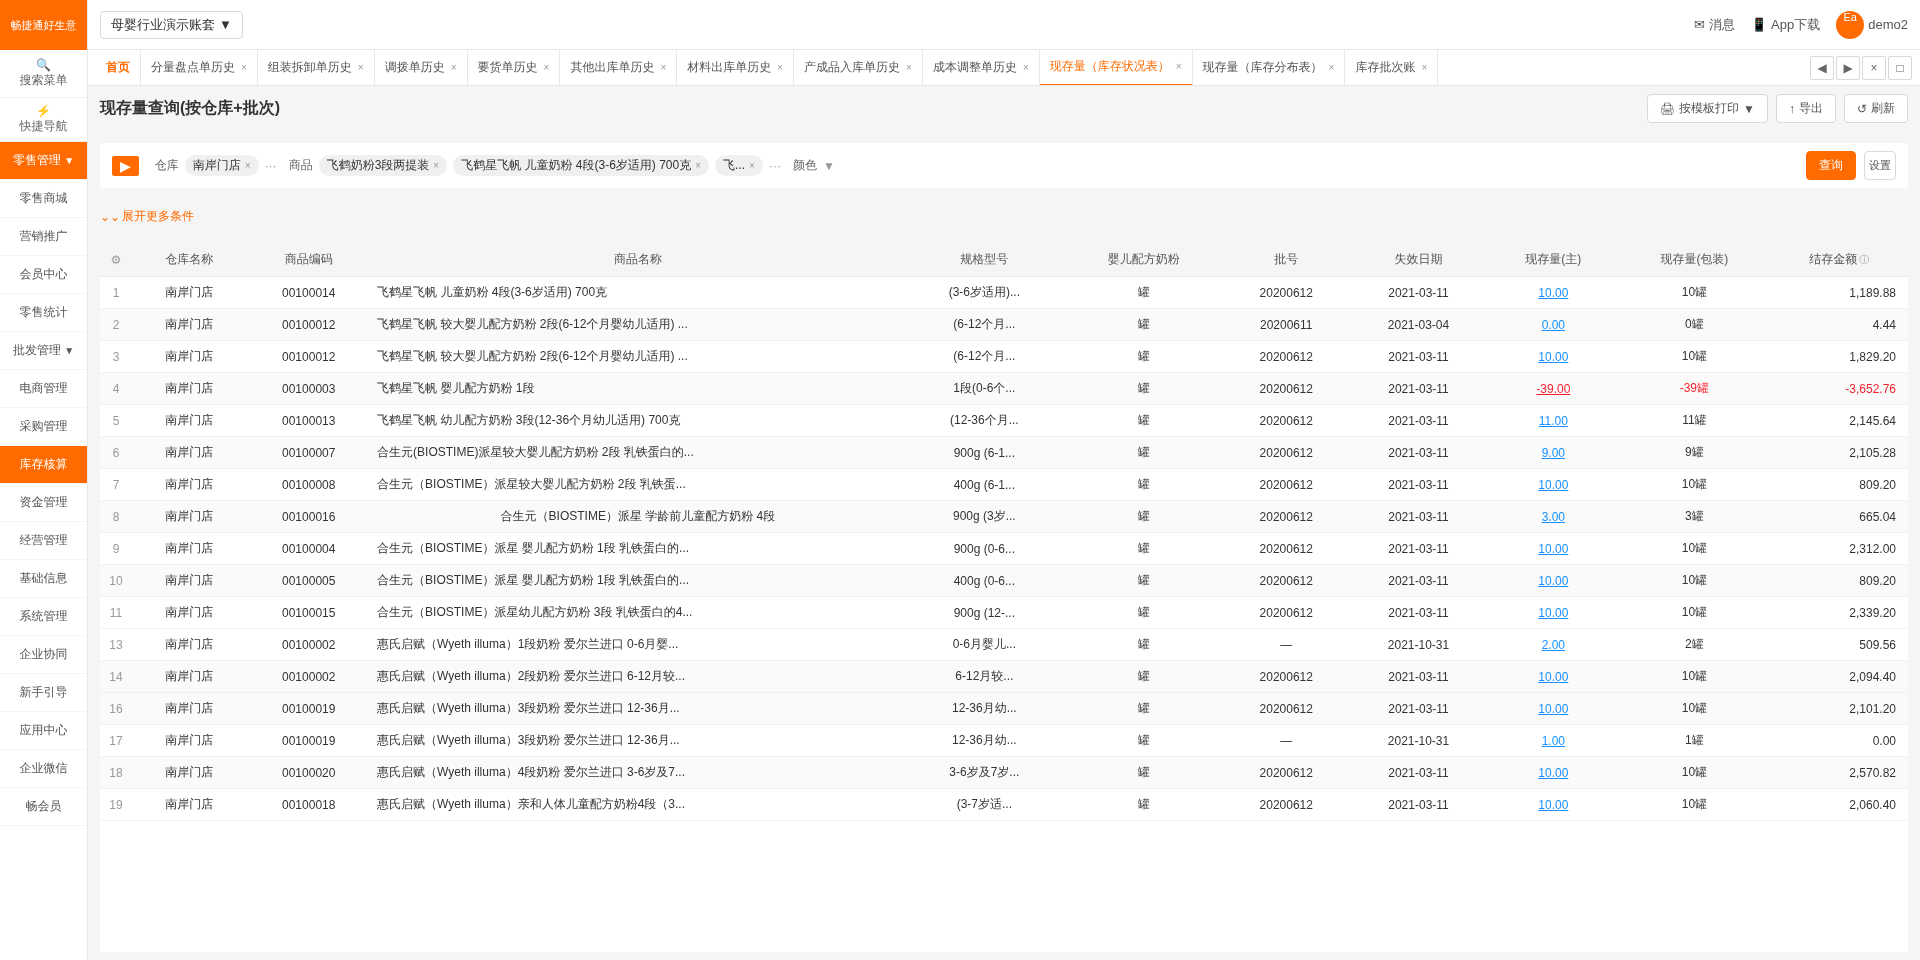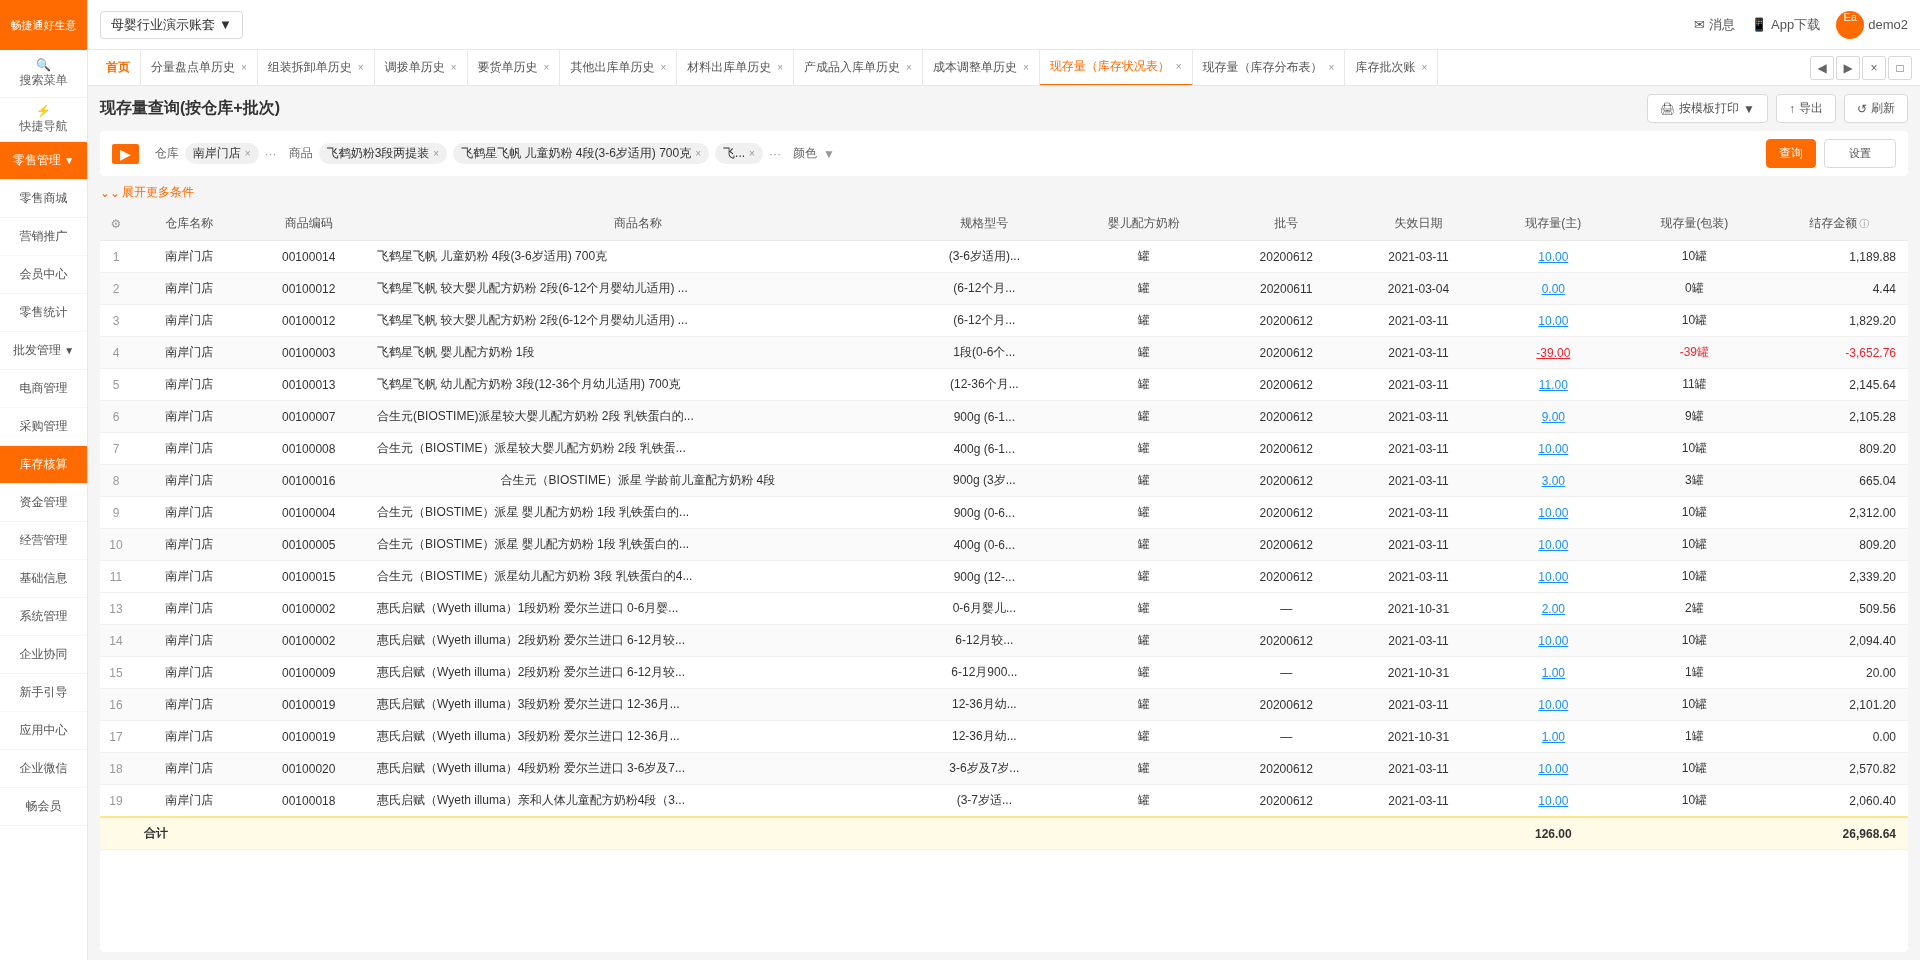--- a/index.html
+++ b/index.html
@@ -30,27 +30,27 @@
     
     .tabbar { background: #fff; border-bottom: 1px solid #e8e8e8; display: flex; align-items: center; padding: 0 8px; height: 36px; overflow: hidden; }
     .tab-item { display: flex; align-items: center; padding: 0 10px; height: 36px; border-right: 1px solid #e8e8e8; cursor: pointer; font-size: 12px; color: #555; white-space: nowrap; gap: 4px; flex-shrink: 0; }
     .tab-item:first-child { color: #ff6b00; font-weight: bold; border-left: none; }
     .tab-item.active { color: #ff6b00; border-bottom: 2px solid #ff6b00; }
     .tab-close { color: #999; font-size: 10px; margin-left: 2px; }
     .tabbar-controls { display: flex; align-items: center; margin-left: auto; gap: 2px; }
     .tabbar-btn { width: 24px; height: 24px; display: flex; align-items: center; justify-content: center; cursor: pointer; color: #666; border: 1px solid #d9d9d9; border-radius: 2px; font-size: 12px; }
 
     
-    .content { flex: 1; overflow: hidden; display: flex; flex-direction: column; padding: 8px 12px; background: #f5f5f5; }
+    .content { flex: 1; overflow: hidden; display: flex; flex-direction: column; padding: 8px 12px; background: #f5f5f5; gap: 12px; }
     .page-header { display: flex; align-items: center; justify-content: space-between; margin-bottom: 8px; }
     .page-title { font-size: 16px; font-weight: bold; color: #333; }
     .page-actions { display: flex; align-items: center; gap: 8px; }
     .btn { padding: 5px 12px; border-radius: 4px; cursor: pointer; font-size: 12px; border: 1px solid #d9d9d9; background: #fff; color: #555; display: flex; align-items: center; gap: 4px; }
     .btn-primary { background: #ff6b00; color: #fff; border-color: #ff6b00; }
-    .btn-small { padding: 3px 24px; font-size: 11px; }
+    .btn-small { padding: 3px 4px; font-size: 11px; }
 
     
     .filter-bar { background: #fff; border-radius: 4px; padding: 8px 12px; margin-bottom: 8px; display: flex; align-items: center; gap: 12px; flex-wrap: wrap; }
     .filter-item { display: flex; align-items: center; gap: 6px; }
     .filter-label { color: #666; font-size: 12px; white-space: nowrap; }
     .filter-tag { display: flex; align-items: center; gap: 4px; background: #f0f0f0; border-radius: 12px; padding: 2px 8px; font-size: 12px; color: #333; }
     .filter-tag-close { color: #999; cursor: pointer; font-size: 10px; }
     .filter-dots { color: #999; cursor: pointer; }
     .filter-expand { color: #ff6b00; cursor: pointer; font-size: 12px; display: flex; align-items: center; gap: 2px; }
 
@@ -500,33 +500,20 @@
               <td>00100002</td>
               <td style="text-align:left;max-width:280px;overflow:hidden;text-overflow:ellipsis;">惠氏启赋（Wyeth illuma）2段奶粉 爱尔兰进口 6-12月较...</td>
               <td>6-12月较...</td>
               <td>罐</td>
               <td>20200612</td>
               <td>2021-03-11</td>
               <td style="color:#1890ff;text-decoration:underline;cursor:pointer;">10.00</td>
               <td style="color:inherit">10罐</td>
               <td class="text-right" style="padding-right:12px;color:inherit">2,094.40</td>
             </tr>
-            <tr style="background: rgb(255, 255, 255);">
-              <td class="row-num">15</td>
-              <td>南岸门店</td>
-              <td>00100009</td>
-              <td style="text-align:left;max-width:280px;overflow:hidden;text-overflow:ellipsis;">惠氏启赋（Wyeth illuma）2段奶粉 爱尔兰进口 6-12月较...</td>
-              <td>6-12月900...</td>
-              <td>罐</td>
-              <td>—</td>
-              <td>2021-10-31</td>
-              <td style="color:#1890ff;text-decoration:underline;cursor:pointer;">1.00</td>
-              <td style="color:inherit">1罐</td>
-              <td class="text-right" style="padding-right:12px;color:inherit">20.00</td>
-            </tr>
             <tr style="background: rgb(250, 250, 250);">
               <td class="row-num">16</td>
               <td>南岸门店</td>
               <td>00100019</td>
               <td style="text-align:left;max-width:280px;overflow:hidden;text-overflow:ellipsis;">惠氏启赋（Wyeth illuma）3段奶粉 爱尔兰进口 12-36月...</td>
               <td>12-36月幼...</td>
               <td>罐</td>
               <td>20200612</td>
               <td>2021-03-11</td>
               <td style="color:#1890ff;text-decoration:underline;cursor:pointer;">10.00</td>
@@ -565,24 +552,17 @@
               <td>00100018</td>
               <td style="text-align:left;max-width:280px;overflow:hidden;text-overflow:ellipsis;">惠氏启赋（Wyeth illuma）亲和人体儿童配方奶粉4段（3...</td>
               <td>(3-7岁适...</td>
               <td>罐</td>
               <td>20200612</td>
               <td>2021-03-11</td>
               <td style="color:#1890ff;text-decoration:underline;cursor:pointer;">10.00</td>
               <td style="color:inherit">10罐</td>
               <td class="text-right" style="padding-right:12px;color:inherit">2,060.40</td>
             </tr>
-            <tr class="summary-row">
-  <td></td>
-  <td colspan="7" style="text-align:left;padding-left:12px;font-weight:bold;">合计</td>
-  <td style="font-weight:bold;">126.00</td>
-  <td></td>
-  <td class="text-right" style="padding-right:12px;font-weight:bold;">26,968.64</td>
-</tr>
           </tbody>
       </table>
     </div>
   </div>
 </div>
 
 </body></html>

